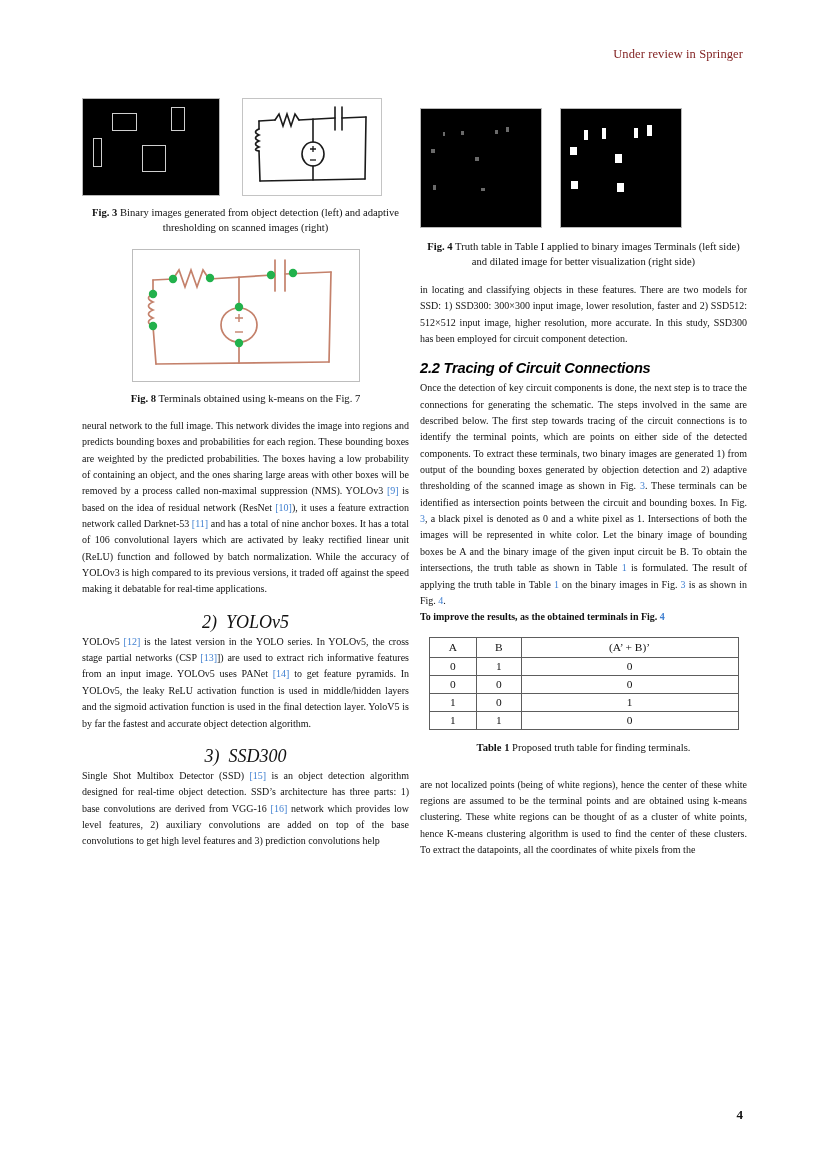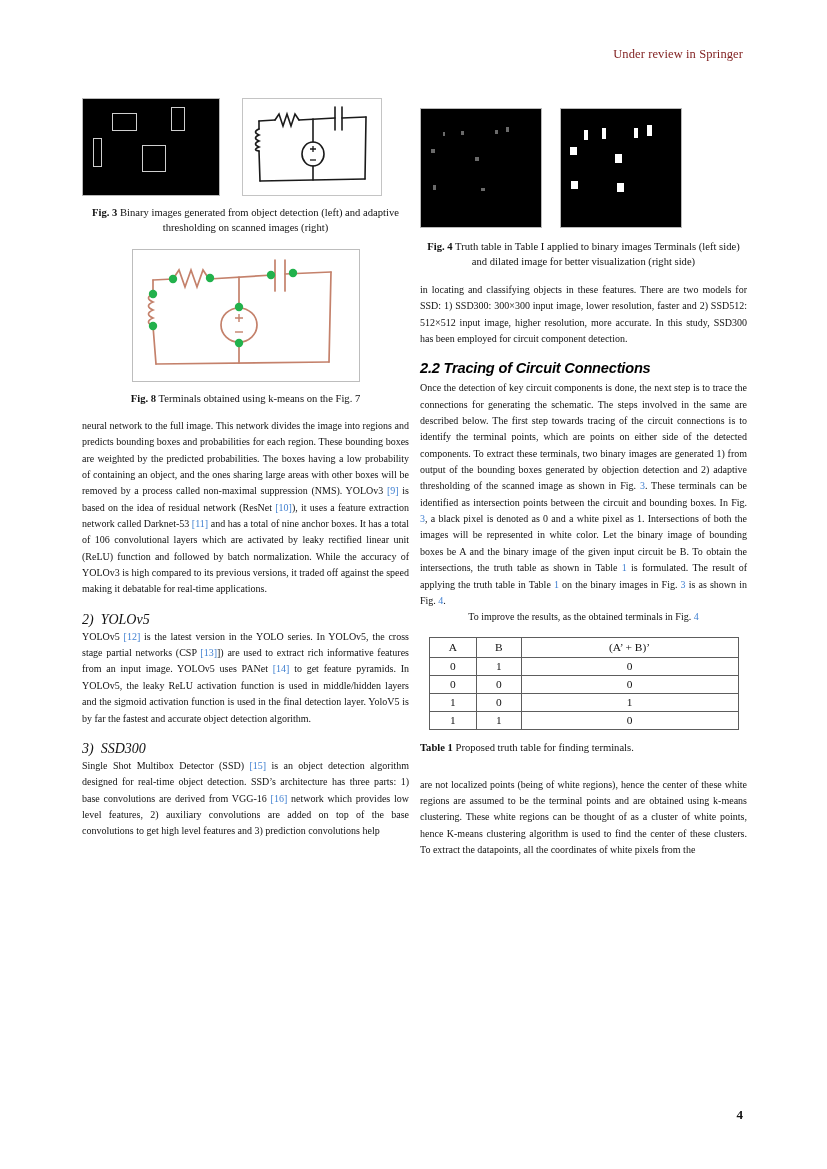--- a/index.html
+++ b/index.html
@@ -53,24 +53,25 @@
   h2.section {
     font-family: "Liberation Sans", sans-serif;
     font-size: 14.6px;
     font-weight: bold;
     margin: 0 0 4px 0;
     letter-spacing: -0.2px;
     color: #000;
     font-style: italic;
   }
   h3.subsection {
-    font-size: 14px;
+    font-size: 18px;
     font-style: italic;
     font-weight: normal;
     margin: 0 0 1px 0;
+    text-align: center;
   }
   h3.subsection .num { font-style: italic; }
 
   
   .figrow {
     display: flex;
     gap: 22px;
     align-items: flex-start;
   }
   .figcap {
@@ -126,20 +127,21 @@
   }
   table.truth th, table.truth td {
     border: 1px solid #5d5d5d;
     text-align: center;
     padding: 2px 0 3px 0;
     font-weight: normal;
   }
   table.truth th { padding: 3px 0 4px 0; }
   .tablecap {
     font-size: 10.6px;
+    text-align: center;
     margin: 12px 0 0 0;
   }
   .tablecap b { font-weight: bold; }
 
   
   .pagenum {
     position: absolute;
     right: 84px;
     bottom: 46px;
     font-size: 13px;
@@ -310,21 +312,21 @@
     </div>
 
     <div style="margin-top:13px;">
 
       <p class="body">in locating and classifying objects in these features. There are two models for SSD: 1) SSD300: 300×300 input image, lower resolution, faster and 2) SSD512: 512×512 input image, higher resolution, more accurate. In this study, SSD300 has been employed for circuit component detection.</p>
 
       <h2 class="section" style="margin-top:13px;">2.2 Tracing of Circuit Connections</h2>
 
       <p class="body nospace"><span>Once the detection of key circuit components is done, the next step is to trace the connections for generating the schematic. The steps involved in the same are described below. The first step towards tracing of the circuit connections is to identify the terminal points, which are points on either side of the detected components. To extract these terminals, two binary images are generated 1) from output of the bounding boxes generated by objection detection and 2) adaptive thresholding of the scanned image as shown in Fig. </span><span class="ref">3</span><span>. These terminals can be identified as intersection points between the circuit and bounding boxes. In Fig. </span><span class="ref">3</span><span>, a black pixel is denoted as 0 and a white pixel as 1. Intersections of both the images will be represented in white color. Let the binary image of bounding boxes be A and the binary image of the given input circuit be B. To obtain the intersections, the truth table as shown in Table </span><span class="ref">1</span><span> is formulated. The result of applying the truth table in Table </span><span class="ref">1</span><span> on the binary images in Fig. </span><span class="ref">3</span><span> is as shown in Fig. </span><span class="ref">4</span><span>.</span></p>
 
-      <p class="body" style="text-align:center;"><span>To improve the results, as the obtained terminals in Fig. </span><span class="ref">4</span></p>
+      <p class="body" style="text-align:left;font-weight:bold;"><span>To improve the results, as the obtained terminals in Fig. </span><span class="ref">4</span></p>
 
       <div style="margin-top:9px;">
         <table class="truth">
           <thead>
             <tr>
               <th>A</th>
               <th>B</th>
               <th>(A’ + B)’</th>
             </tr>
           </thead>

